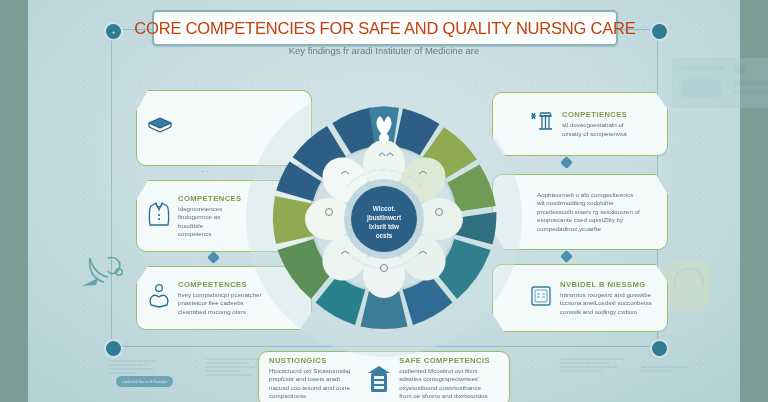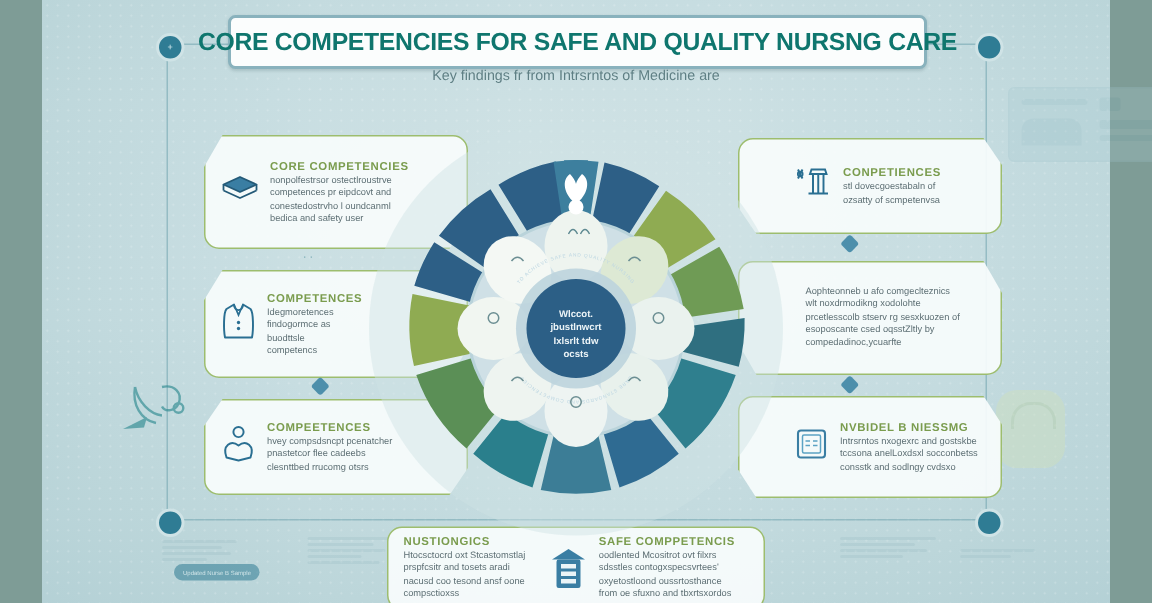--- a/index.html
+++ b/index.html
@@ -62,21 +62,21 @@
   .stetho{position:absolute;opacity:.65;}
 
   
   .title-wrap{
     position:absolute;left:152px;top:10px;width:462px;height:32px;
     background:#fbfdfd;border:2px solid #89b2bd;border-radius:5px;
     box-shadow:0 1px 2px rgba(40,70,80,.18);
     display:flex;align-items:center;justify-content:center;
   }
   .title{
-    font-size:16.5px;font-weight:bold;letter-spacing:-.2px;color:#0f766e;
+    font-size:16.5px;font-weight:normal;letter-spacing:-.2px;color:#c2410c;
     white-space:nowrap;
   }
   .sub{
     position:absolute;left:180px;top:44px;width:408px;text-align:center;
     color:#5f7f84;font-size:9.5px;line-height:13px;
   }
   .sub .l2{display:block;}
 
   
   .card{
@@ -179,38 +179,31 @@
     <circle cx="41" cy="20" r="3.2" fill="none" stroke="#2f8b91" stroke-width="1.6"></circle>
     <path d="M12 6 C10 18 16 28 26 30" fill="none" stroke="#2f8b91" stroke-width="1.6"></path>
     <path d="M12 6 C14 16 22 24 30 25" fill="none" stroke="#2f8b91" stroke-width="1.6"></path>
     <path d="M4 34 L20 26 L18 33 Z" fill="#2f8b91"></path>
   </svg>
 
   <div class="title-wrap">
     <div class="title">CORE COMPETENCIES FOR SAFE AND QUALITY NURSNG CARE</div>
   </div>
   <div class="sub">
-    <span>Key findings fr from Intrsrntos of Medicine are</span>
+    <span>Key findings fr aradi Instituter of Medicine are</span>
   </div>
 
   <div class="card l" style="left:136px;top:90px;width:176px;height:76px;">
     <span class="card-ico">
       <svg width="26" height="22" viewBox="0 0 26 22">
           <path d="M2 8 L13 3 L24 8 L13 13 Z" fill="#3a7ea3" stroke="#245a78" stroke-width="1.2" stroke-linejoin="round"></path>
           <path d="M2 12 L13 17 L24 12" fill="none" stroke="#245a78" stroke-width="1.2" stroke-linejoin="round"></path>
           <path d="M2 8 L2 12 M24 8 L24 12" stroke="#245a78" stroke-width="1.2"></path>
         </svg>
     </span>
-    <div class="card-body">
-      <div class="card-h">CORE COMPETENCIES</div>
-      <div class="card-p">nonpolfestrsor ostectlroustrve</div>
-      <div class="card-p">competences pr eipdcovt and</div>
-      <div class="card-p">conestedostrvho l oundcanml</div>
-      <div class="card-p">bedica and safety user</div>
-    </div>
   </div>
   <div class="dotpair" style="left:202px;top:168px;">··</div>
 
   <div class="card l" style="left:136px;top:180px;width:176px;height:72px;">
     <span class="card-ico">
       <svg width="24" height="28" viewBox="0 0 24 28">
           <path d="M9 3 C9 8 15 8 15 3 L20 6 C22 8 22 20 21 25 L3 25 C2 20 2 8 4 6 Z" fill="none" stroke="#2a6f92" stroke-width="1.3" stroke-linejoin="round"></path>
           <path d="M9 3 L12 10 L15 3" fill="none" stroke="#2a6f92" stroke-width="1.2"></path>
           <circle cx="12" cy="15" r="1.1" fill="#2a6f92"></circle>
           <circle cx="12" cy="19" r="1.1" fill="#2a6f92"></circle>

